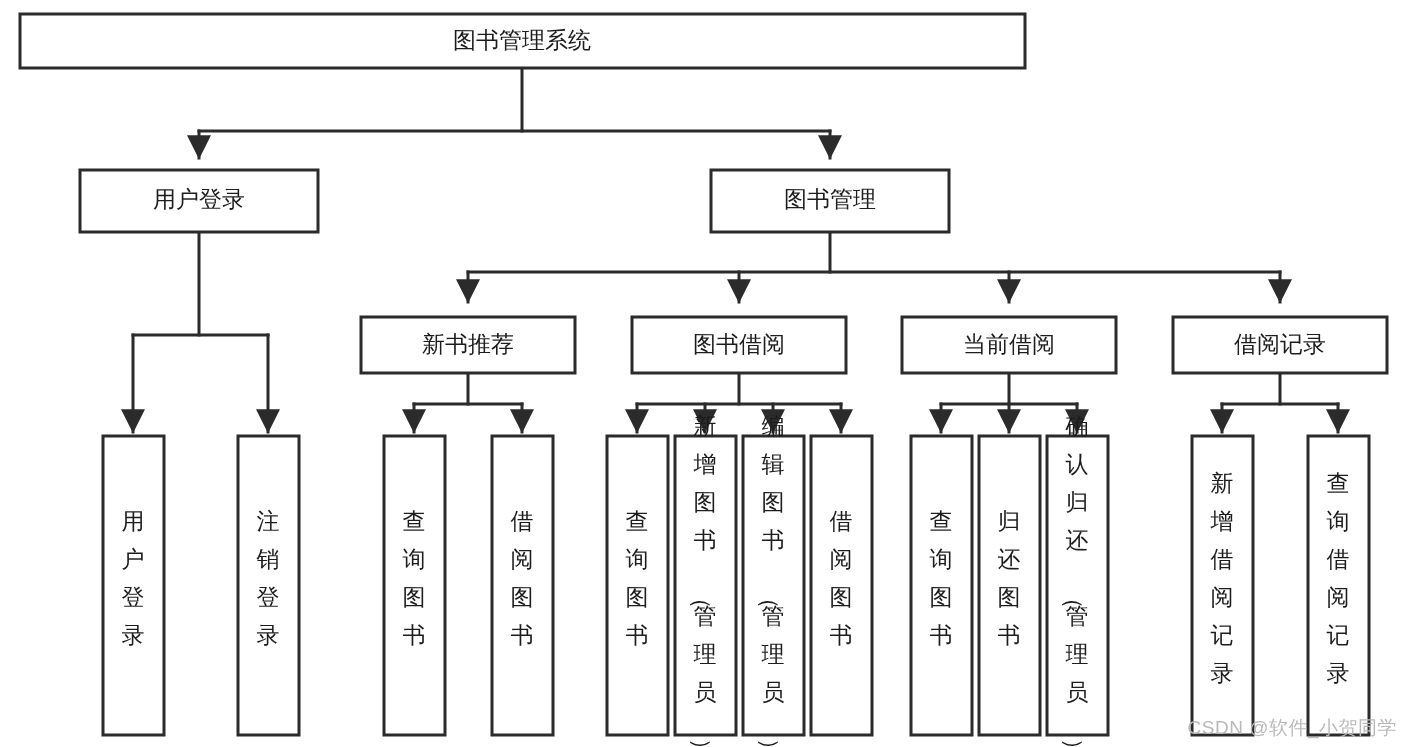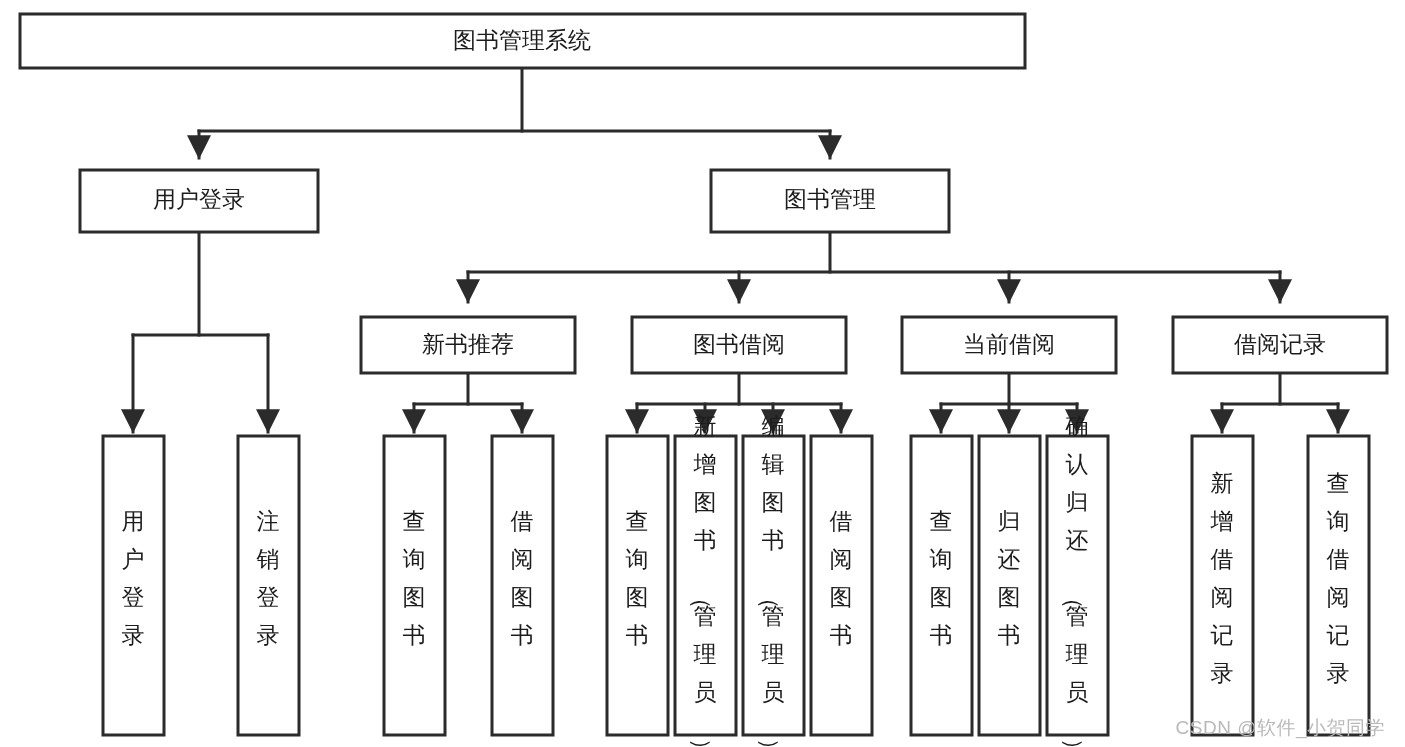--- a/index.html
+++ b/index.html
@@ -46,21 +46,21 @@
     dominant-baseline: middle;
   }
   .node-label-v {
     font-family: "Liberation Sans", "DejaVu Sans", sans-serif;
     font-size: 23px;
     fill: #1c1c1c;
     text-anchor: middle;
   }
   .watermark-text {
     position: absolute;
-    right: 20px;
+    right: 8px;
     bottom: 6px;
     font-family: "Liberation Sans", "DejaVu Sans", sans-serif;
     font-size: 19px;
     color: #b9b9b9;
     white-space: nowrap;
     letter-spacing: 0.5px;
     user-select: none;
   }
 </style>
 </head>

